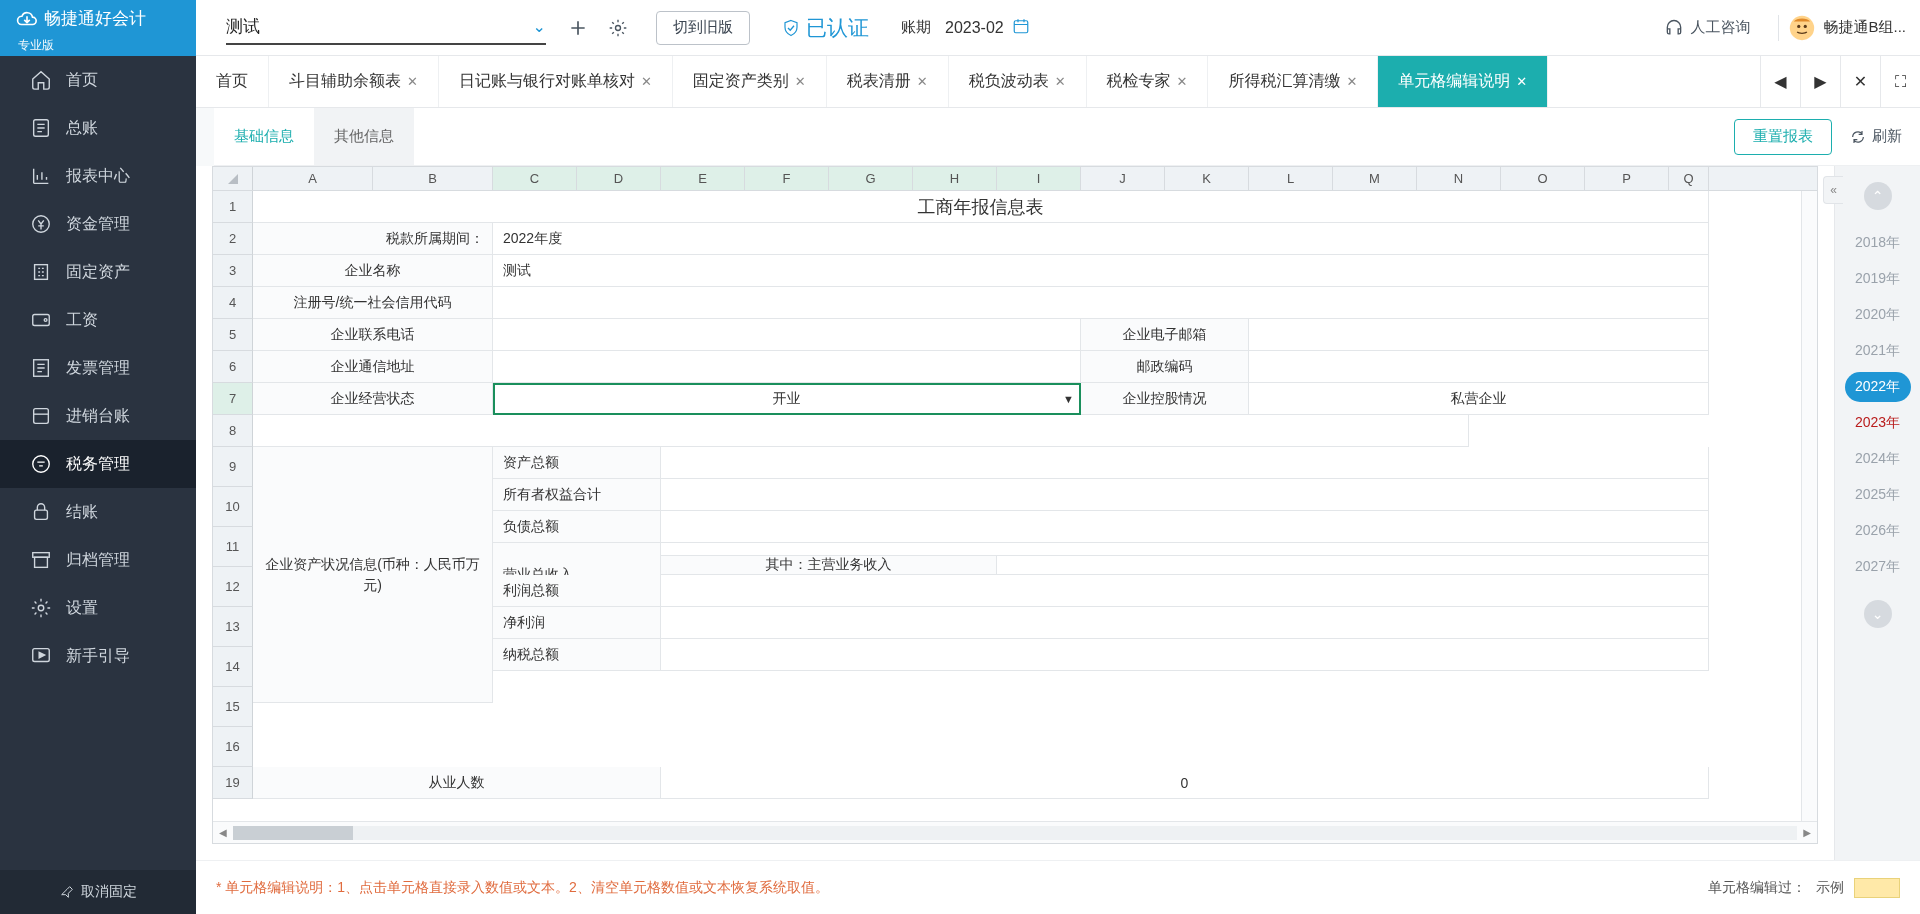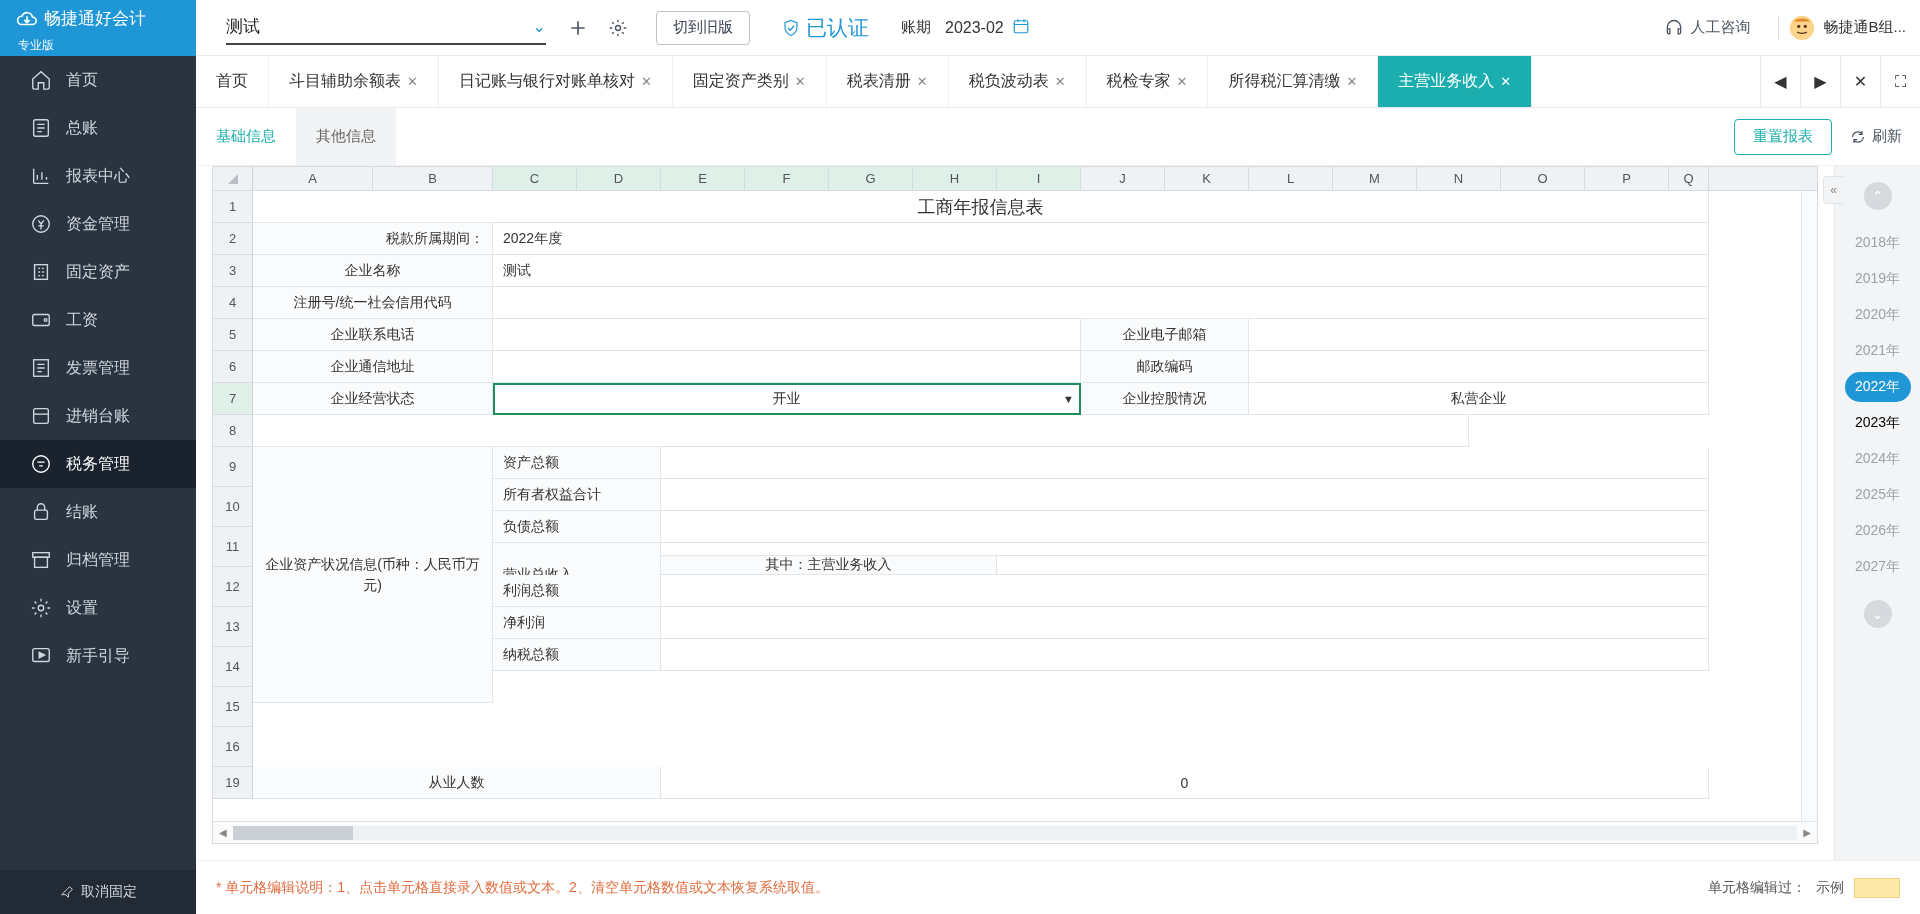--- a/index.html
+++ b/index.html
@@ -45,21 +45,21 @@
   .tab { display:flex; align-items:center; padding:0 20px; font-size:16px; color:#333; border-right:1px solid #eef0f2; cursor:pointer; position:relative; white-space:nowrap; }
   .tab .x { margin-left:6px; color:#888; font-size:13px; }
   .tab.active { background:#1caeae; color:#fff; }
   .tab.active .x { color:#fff; }
   .tab-home { font-size:16px; }
   .tabctrl { width:40px; display:flex; align-items:center; justify-content:center; border-left:1px solid #e6e8eb; cursor:pointer; font-size:16px; color:#333; }
   .tabctrl.last { border-right:none; }
   .tabs-scroll { flex:1; display:flex; overflow:hidden; }
 
   
-  .subhdr { position:absolute; left:196px; right:0; top:108px; height:58px; background:#fff; display:flex; align-items:center; padding:0 18px 0 0; border-bottom:1px solid #eef0f2; }
+  .subhdr { position:absolute; left:214px; right:0; top:108px; height:58px; background:#fff; display:flex; align-items:center; padding:0 18px 0 0; border-bottom:1px solid #eef0f2; }
   .sub-tabs { display:flex; height:100%; }
   .sub-tab { padding:0 20px; display:flex; align-items:center; font-size:15px; color:#666; cursor:pointer; }
   .sub-tab.active { color:#1caeae; font-weight:500; }
   .sub-tab.inactive { background:#f1f3f5; color:#666; }
   .sh-spacer { flex:1; }
   .btn-outline { height:36px; padding:0 18px; border:1px solid #1caeae; color:#1caeae; border-radius:4px; font-size:15px; display:flex; align-items:center; cursor:pointer; background:#fff; margin-right:18px; }
   .btn-text { height:36px; display:flex; align-items:center; color:#4a5560; font-size:15px; cursor:pointer; }
   .btn-text svg { margin-right:6px; }
 
   
@@ -85,21 +85,21 @@
   .hscroll .triangle { font-size:10px; color:#888; padding:0 6px; cursor:pointer; }
   .hscroll .track { flex:1; height:14px; background:#eef1f3; position:relative; }
   .hscroll .thumb { position:absolute; left:0; top:0; height:14px; width:120px; background:#c9cfd4; }
   .vscroll { position:absolute; right:0; top:24px; bottom:22px; width:16px; background:#fafbfc; border-left:1px solid #e3e6e9; }
 
   
   .yearpanel { position:absolute; right:0; top:166px; bottom:54px; width:86px; background:#f2f4f6; border-left:1px solid #e6e8eb; display:flex; flex-direction:column; align-items:center; padding-top:10px; }
   .yp-collapse { position:absolute; left:-12px; top:10px; width:20px; height:28px; background:#f2f4f6; border:1px solid #e1e4e8; border-right:none; display:flex; align-items:center; justify-content:center; font-size:12px; color:#888; cursor:pointer; border-radius:4px 0 0 4px; }
   .yp-arrow { width:28px; height:28px; border-radius:50%; background:#d6dadf; color:#fff; display:flex; align-items:center; justify-content:center; margin:6px 0 12px; cursor:pointer; font-size:14px; }
   .year-item { width:66px; height:30px; margin:6px 0; display:flex; align-items:center; justify-content:center; font-size:14px; color:#9aa2ab; cursor:pointer; border-radius:15px; }
-  .year-item.near { color:#000000; }
+  .year-item.near { color:#b91c1c; }
   .year-item.active { background:#1f96d5; color:#fff; }
 
   
   .footer { position:absolute; left:196px; right:0; bottom:0; height:54px; background:#fff; border-top:1px solid #eef0f2; display:flex; align-items:center; padding:0 20px; font-size:14px; }
   .footer .note { color:#e06b3e; flex:1; }
   .footer .editlbl { color:#555; margin-right:10px; }
   .footer .swatch { width:46px; height:20px; background:#ffe9a8; border:1px solid #e9d27a; }
 
   ::-webkit-scrollbar { width:10px; height:10px; }
 </style>
@@ -294,21 +294,21 @@
       </div>
     <div class="tab">
         <span>税检专家</span>
         <span class="x">✕</span>
       </div>
     <div class="tab">
         <span>所得税汇算清缴</span>
         <span class="x">✕</span>
       </div>
     <div class="tab active">
-        <span>主营业务收入</span>
+        <span>单元格编辑说明</span>
         <span class="x">✕</span>
       </div>
   </div>
   <div class="tabctrl">◀</div>
   <div class="tabctrl">▶</div>
   <div class="tabctrl">✕</div>
   <div class="tabctrl last">⛶</div>
 </div>
 
 <div class="subhdr">

